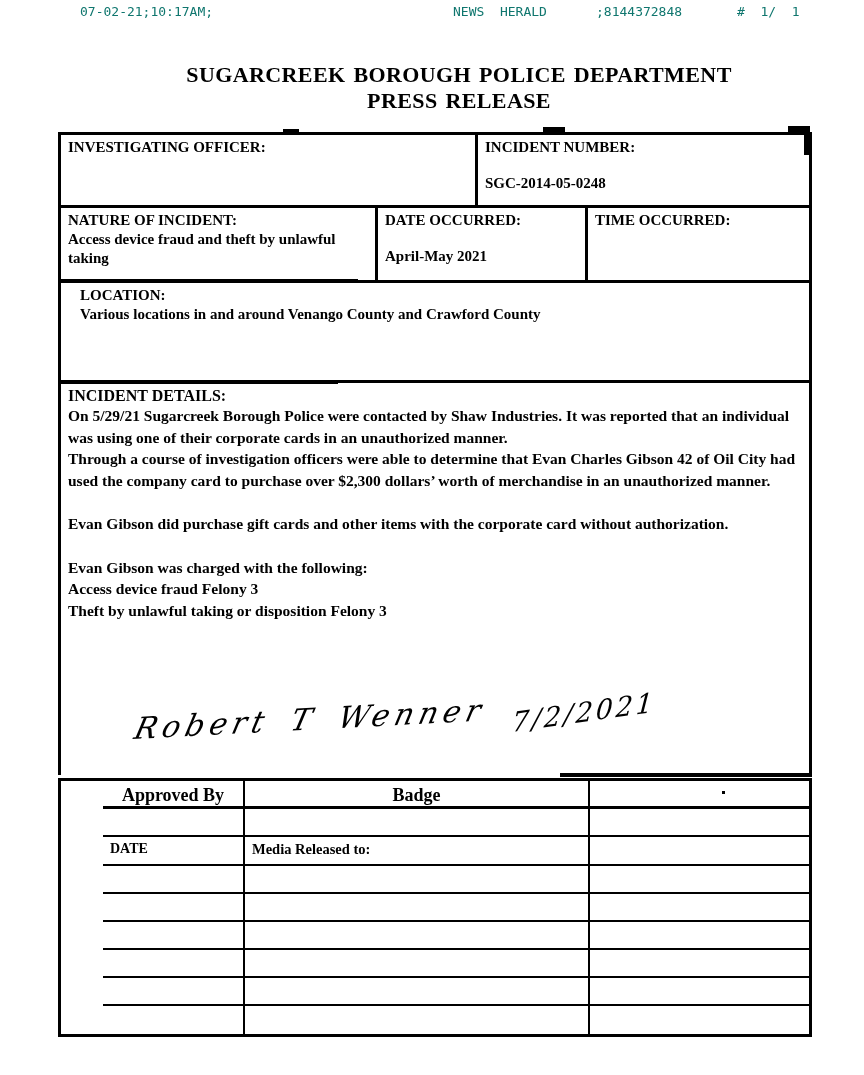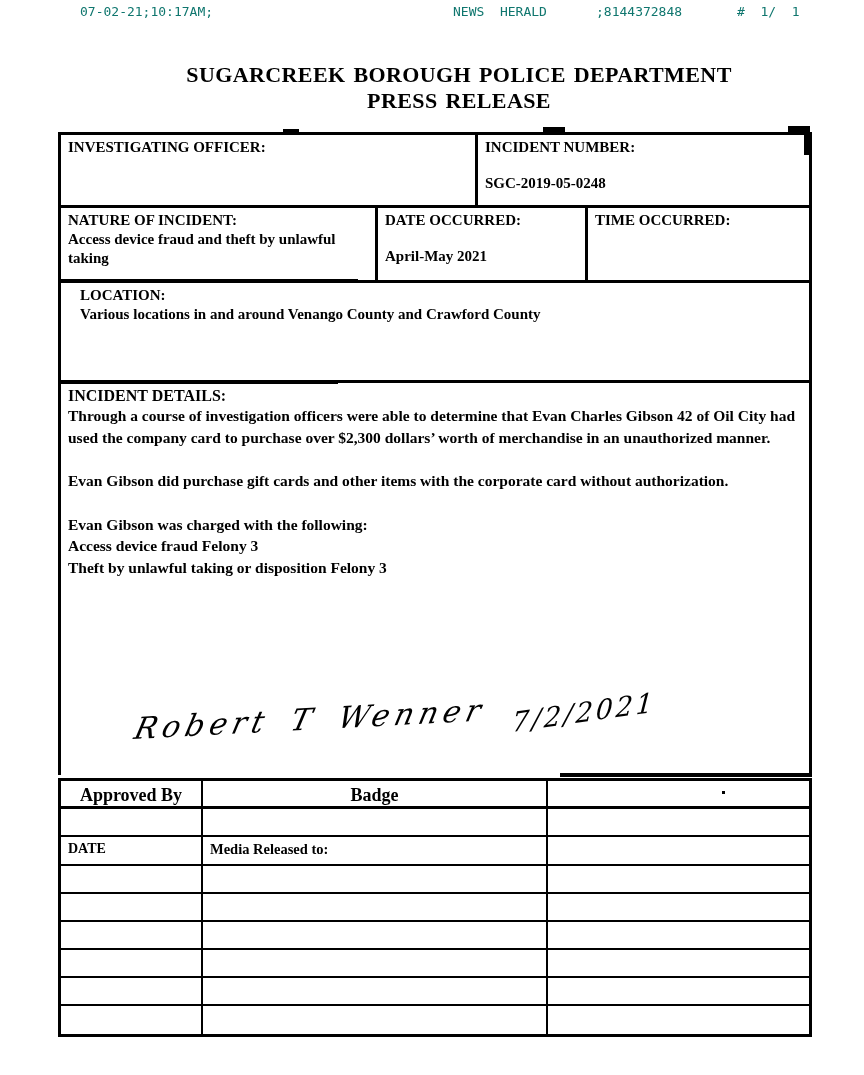--- a/index.html
+++ b/index.html
@@ -21,21 +21,21 @@
   .fax-pages{left:737px;}
 
   
   .doc-title{position:absolute;top:62px;left:0;width:100%;text-align:center;
     font-weight:700;font-size:22px;line-height:26px;letter-spacing:.4px;word-spacing:2px;margin-left:27px;}
 
   
   .tbl{position:absolute;left:58px;width:754px;box-sizing:border-box;
     border:3px solid #000;background:#fff;}
   .top-table{top:132px;border-bottom:none;}
-  .bottom-table{top:778px;}
+  .bottom-table{top:778px;padding-left:42px;}
   .row{display:flex;box-sizing:border-box;border-bottom:3px solid #000;}
   .row:last-child{border-bottom:none;justify-content:center;}
   .bottom-table .row{border-bottom-width:2px;}
   .bottom-table .row.hdr{border-bottom-width:3px;}
   .cell{box-sizing:border-box;padding:3px 7px;position:relative;}
   .cell.bdr{border-right:3px solid #000;}
   .bottom-table .cell.bdr{border-right-width:2px;}
   .lbl{font-weight:700;font-size:15px;line-height:19px;}
   .val{font-weight:700;font-size:15px;line-height:19px;}
   .gap-top{margin-top:17px;}
@@ -98,21 +98,21 @@
 
   <div class="tbl top-table">
 
     <div class="row r1">
       <div class="cell bdr c1">
         <div class="lbl">INVESTIGATING OFFICER:</div>
         <div class="val"></div>
       </div>
       <div class="cell c2">
         <div class="lbl">INCIDENT NUMBER:</div>
-        <div class="val gap-top">SGC-2019-05-0248</div>
+        <div class="val gap-top">SGC-2014-05-0248</div>
       </div>
     </div>
 
     <div class="row r2">
       <div class="cell bdr c1">
         <div class="lbl">NATURE OF INCIDENT:</div>
         <div class="val">Access device fraud and theft by unlawful taking</div>
       </div>
       <div class="cell bdr c2">
         <div class="lbl">DATE OCCURRED:</div>
@@ -127,20 +127,21 @@
     <div class="row r3">
       <div class="cell c1">
         <div class="lbl">LOCATION:</div>
         <div class="val">Various locations in and around Venango County and Crawford County</div>
       </div>
     </div>
 
     <div class="row r4">
       <div class="cell c1 details">
         <div class="lbl" style="font-size:16px;">INCIDENT DETAILS:</div>
+        <p>On 5/29/21 Sugarcreek Borough Police were contacted by Shaw Industries. It was reported that an individual was using one of their corporate cards in an unauthorized manner.</p>
         <p>Through a course of investigation officers were able to determine that Evan Charles Gibson 42 of Oil City had used the company card to purchase over $2,300 dollars’ worth of merchandise in an unauthorized manner.</p>
         <p class="space">Evan Gibson did purchase gift cards and other items with the corporate card without authorization.</p>
         <p class="space">Evan Gibson was charged with the following:</p>
         <p>Access device fraud Felony 3</p>
         <p>Theft by unlawful taking or disposition Felony 3</p>
 
         <div class="sig-block">
           <span class="sig-name">Robert T Wenner</span>
           <span class="sig-date">7/2/2021</span>
         </div>

